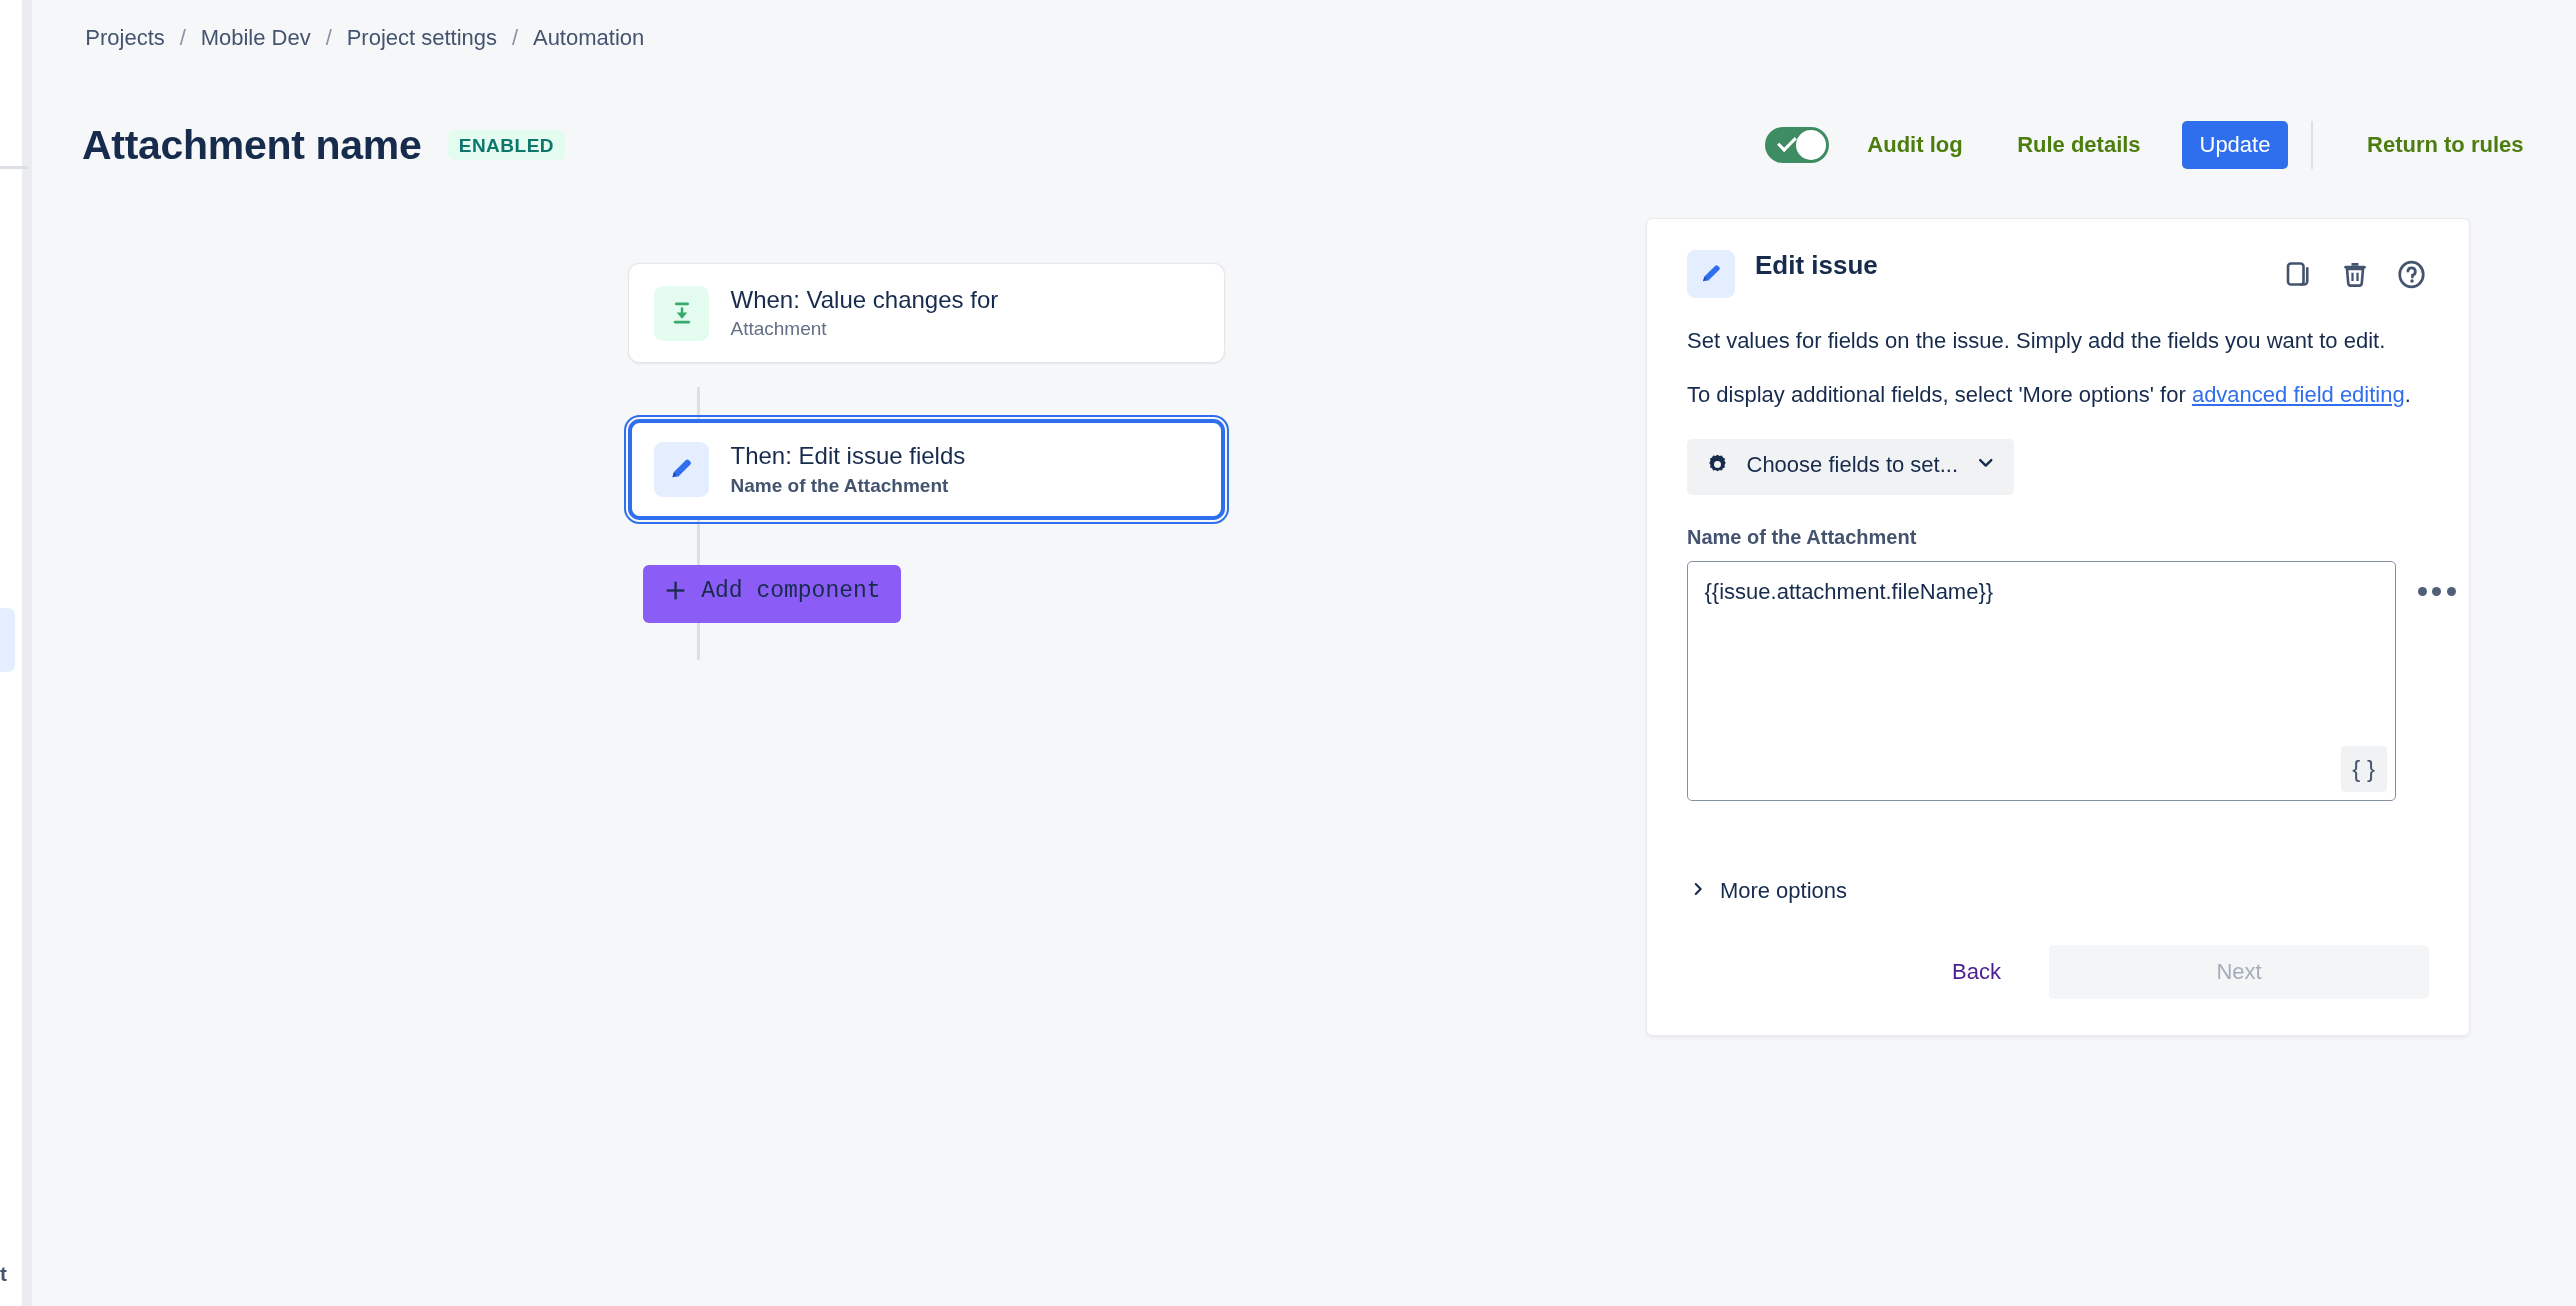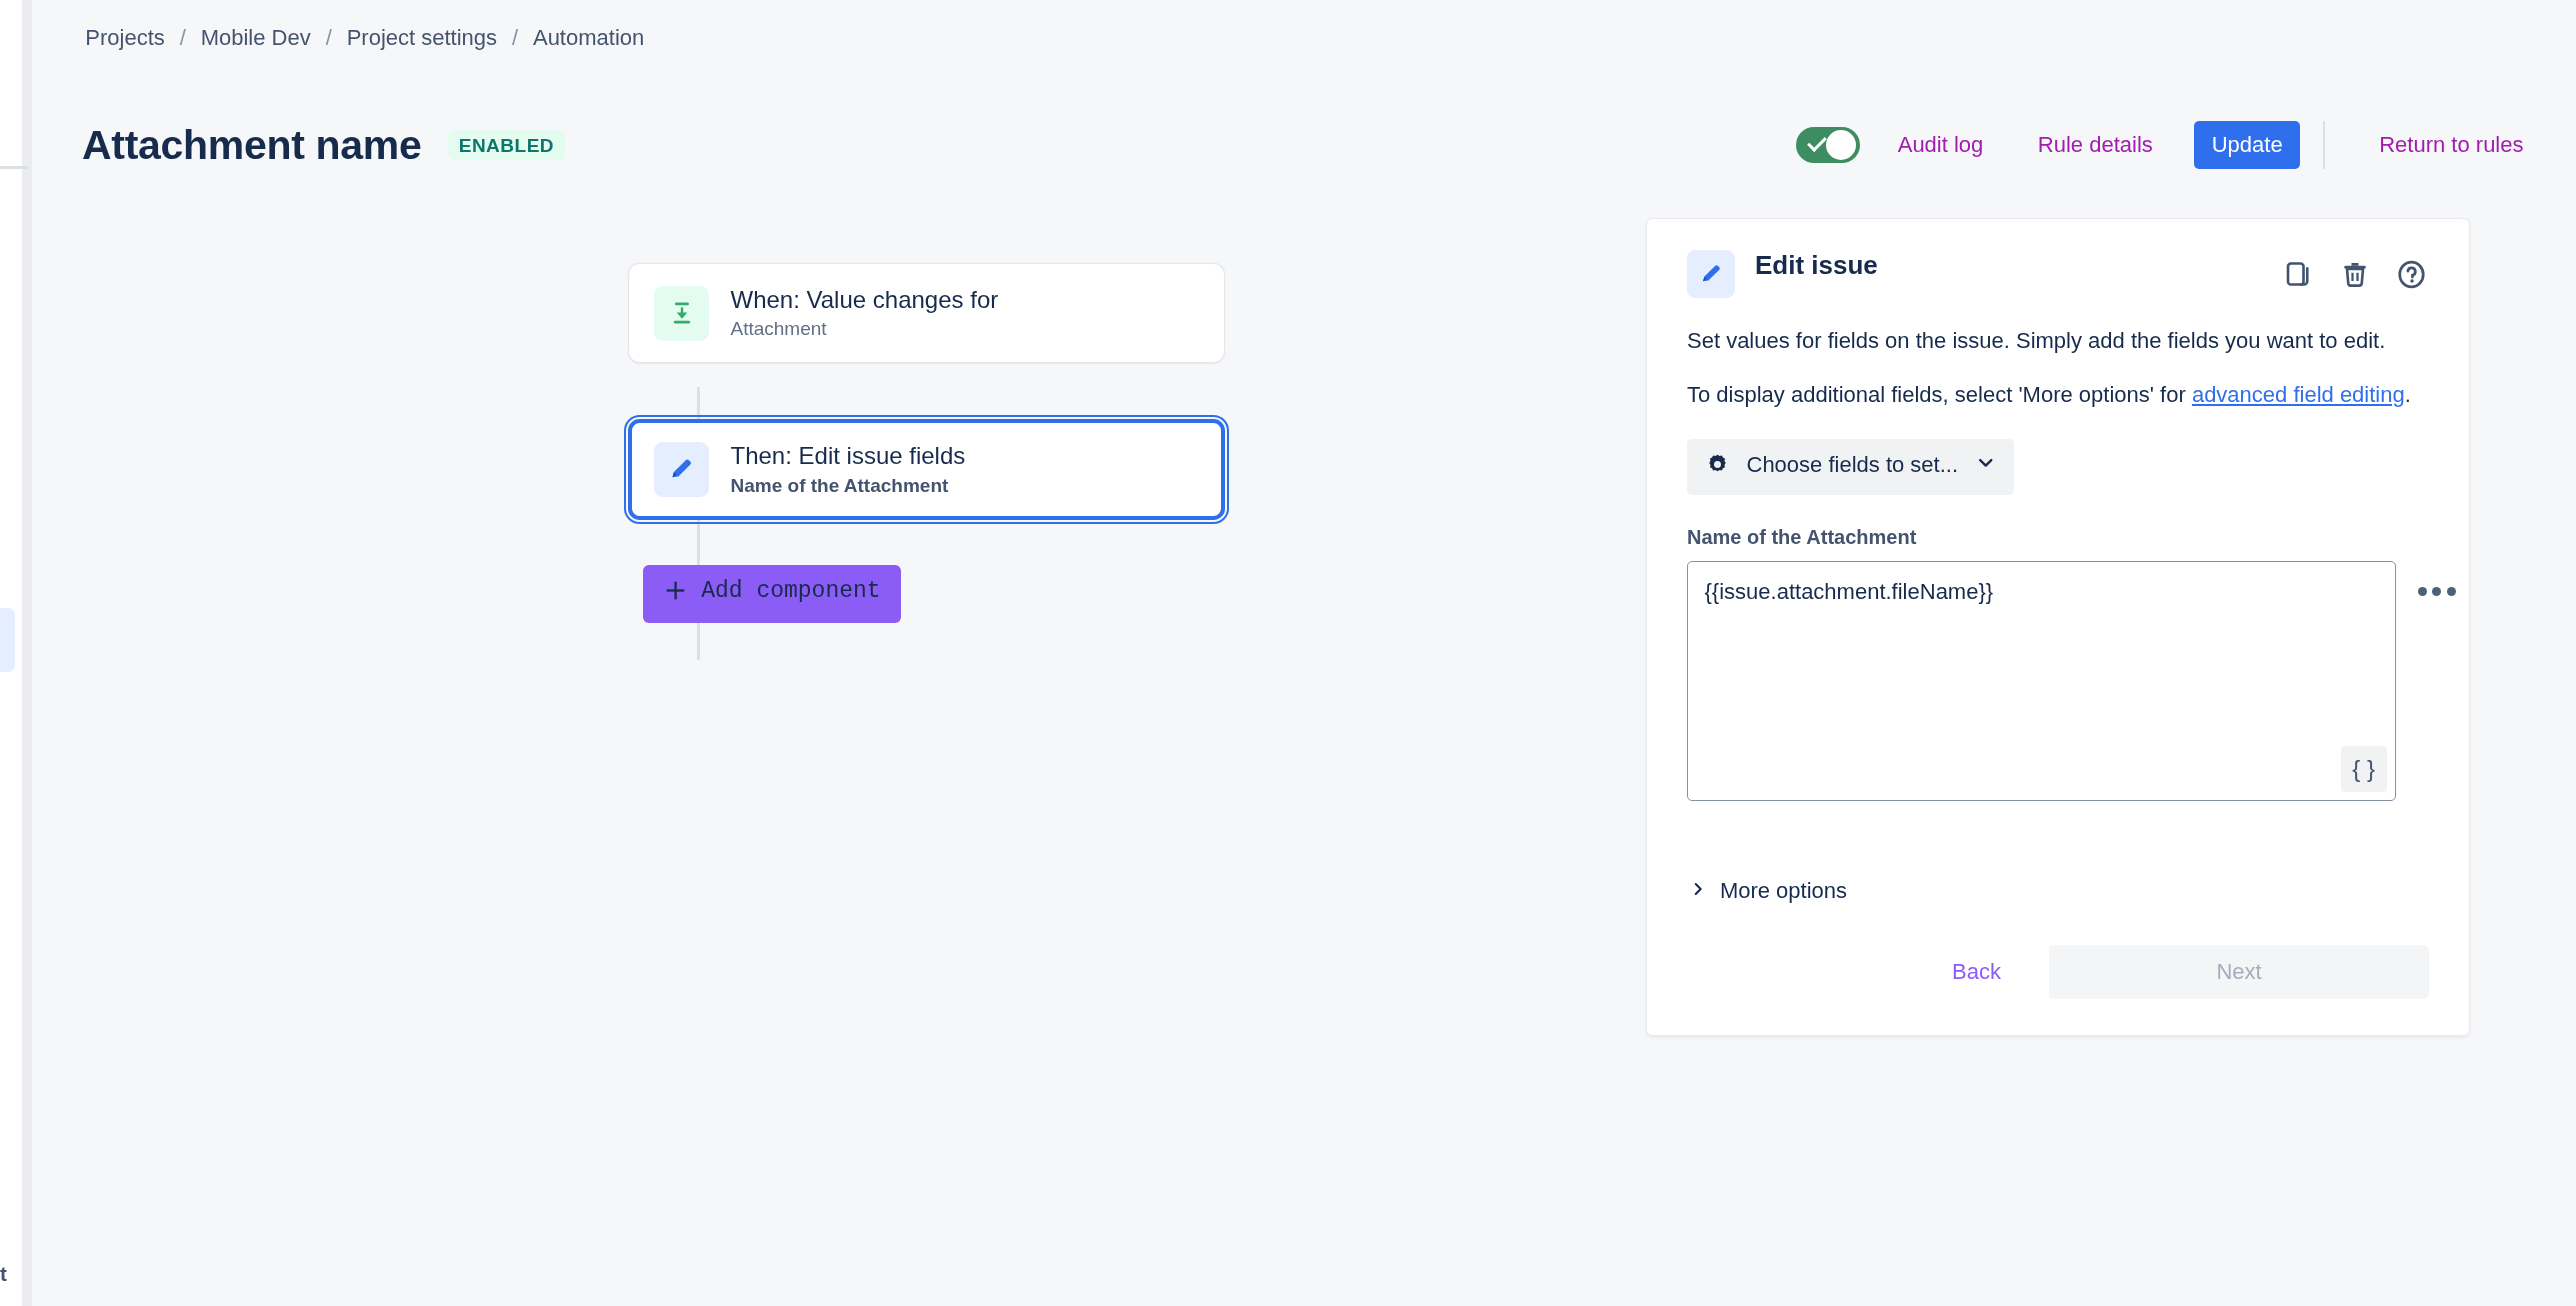--- a/index.html
+++ b/index.html
@@ -144,26 +144,27 @@
   }
   .toggle-knob {
     position: absolute;
     right: 3.3px; top: 3.3px;
     width: 30px; height: 30px;
     border-radius: 50%;
     background: #ffffff;
   }
   .hdr-link {
     font-size: 22px;
-    color: #a21caf;
+    color: #4d7c0f;
     text-decoration: none;
     padding: 10px 16.5px;
     margin-left: 21.5px;
     border-radius: 4.1px;
     cursor: pointer;
+    font-weight: bold;
   }
   .hdr-btn-primary {
     font-size: 22px;
     color: #ffffff;
     background: #2f6fed;
     border: none;
     border-radius: 5px;
     padding: 10.7px 17.4px;
     margin-left: 25px;
     cursor: pointer;
@@ -390,21 +391,21 @@
     margin-top: 36px;
     display: flex;
     align-items: center;
   }
   .btn-back {
     margin-left: auto;
     background: none;
     border: none;
     cursor: pointer;
     font-size: 22px;
-    color: #8b5cf6;
+    color: #4c1d95;
     padding: 13.2px 23px;
     border-radius: 5px;
     font-family: "Liberation Sans", sans-serif;
   }
   .btn-next {
     width: 380px;
     margin-left: 25px;
     background: #f4f5f7;
     border: none;
     border-radius: 5px;

